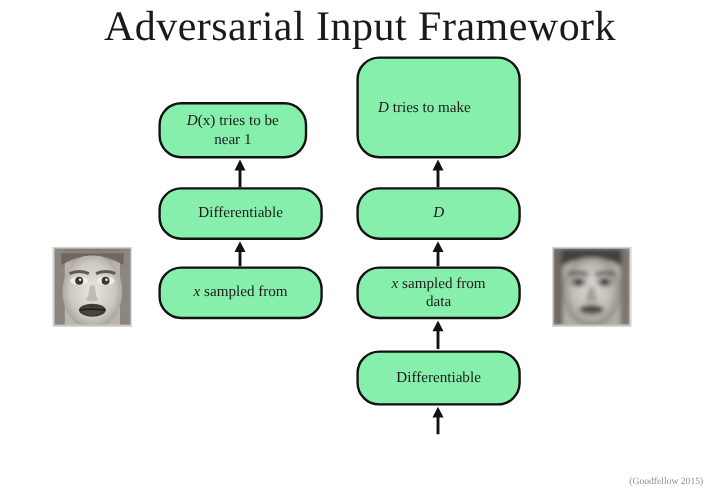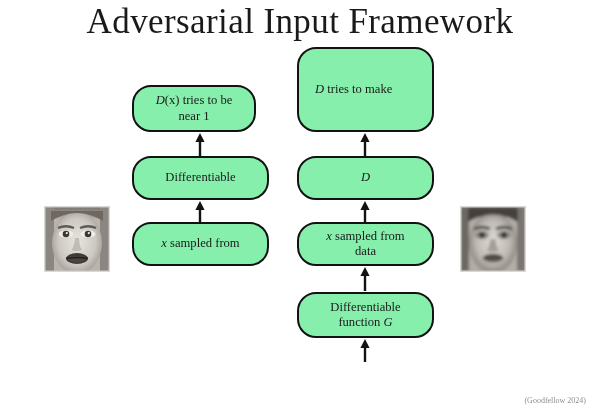--- a/index.html
+++ b/index.html
@@ -161,21 +161,20 @@
   <div class="arrow" style="left:358px; top:267px;">
     <svg width="14" height="24" viewBox="0 0 14 24">
       <line x1="7" y1="24" x2="7" y2="7" stroke="#121212" stroke-width="2.4"></line>
       <polygon points="7,0 2.4,9 11.6,9" fill="#121212"></polygon>
     </svg>
   </div>
 
   <div class="node" style="left:297px; top:292px; width:137px; height:46px;">
     <span class="lines">
       <span class="ln">Differentiable</span>
-      <span class="ln">function <span class="mathit">G</span></span>
     </span>
   </div>
 
   <div class="arrow" style="left:358px; top:339px;">
     <svg width="14" height="23" viewBox="0 0 14 23">
       <line x1="7" y1="23" x2="7" y2="7" stroke="#121212" stroke-width="2.4"></line>
       <polygon points="7,0 2.4,9 11.6,9" fill="#121212"></polygon>
     </svg>
   </div>
 
@@ -242,15 +241,15 @@
         <path d="M13 22 Q21 18.5 29 22" stroke="#474240" stroke-width="3" fill="none"></path>
         <path d="M35 22 Q43 18.5 51 22" stroke="#474240" stroke-width="3" fill="none"></path>
         <path d="M29.5 32 Q28.5 40 26 43.5 Q31 46 38 43.5 Q35 40 34.5 32" fill="#a49e98"></path>
         <ellipse cx="32" cy="51" rx="10" ry="4.2" fill="#5c5550"></ellipse>
         <path d="M22 51 Q32 48.6 42 51" stroke="#3a3532" stroke-width="1.6" fill="none"></path>
       </g>
       <rect width="64" height="64" fill="none" stroke="#d0cbc6" stroke-width="1"></rect>
     </svg>
   </div>
 
-  <div id="attribution">(Goodfellow 2024)</div>
+  <div id="attribution">(Goodfellow 2015)</div>
 
 </div>
 
 </body></html>

